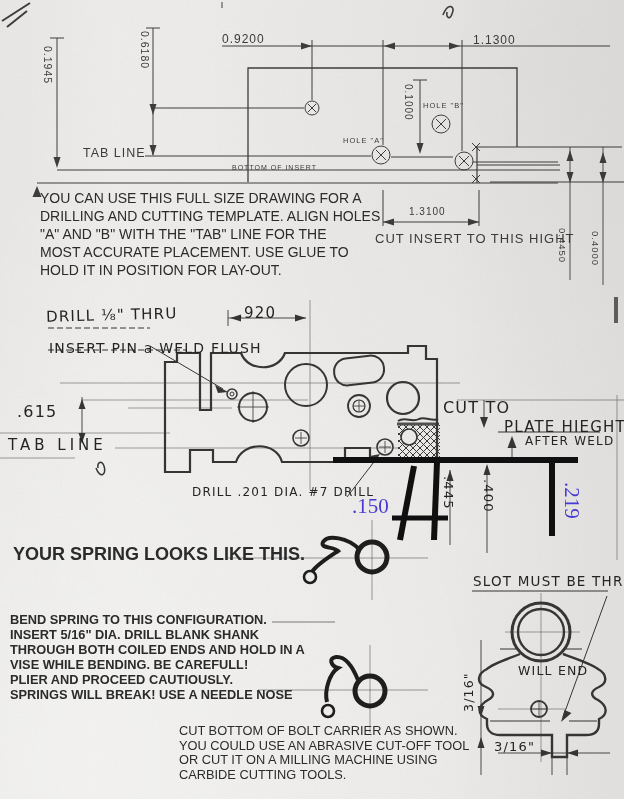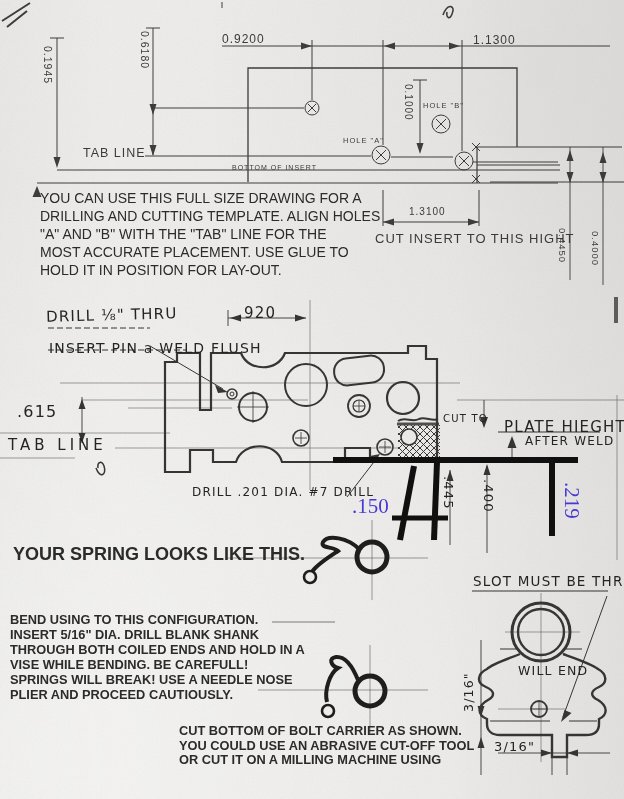--- a/index.html
+++ b/index.html
@@ -236,44 +236,45 @@
   <div class="line">MOST ACCURATE PLACEMENT.  USE GLUE TO</div>
   <div class="line">HOLD IT IN POSITION  FOR LAY-OUT.</div>
 </div>
 
 <div class="abs hw" style="left:46px;top:306px;font-size:15px;transform:rotate(-1.5deg)">DRILL ⅛" THRU</div>
 <div class="abs hw" style="left:49px;top:340px;font-size:14px">INSERT PIN a WELD FLUSH</div>
 <div class="abs hw" style="left:238px;top:304px;font-size:15px">.920</div>
 <div class="abs hw" style="left:17px;top:402px;font-size:16px">.615</div>
 <div class="abs hw" style="left:8px;top:436px;font-size:15px;letter-spacing:4px">TAB LINE</div>
 <div class="abs hw" style="left:192px;top:485px;font-size:12px">DRILL .201 DIA. #7 DRILL</div>
-<div class="abs hw" style="left:443px;top:413px;font-size:10px">CUT TO</div>
+<div class="abs hw" style="left:443px;top:398px;font-size:16px">CUT TO</div>
 <div class="abs hw" style="left:504px;top:418px;font-size:15px">PLATE HIEGHT</div>
 <div class="abs hw" style="left:525px;top:434px;font-size:12px">AFTER WELD</div>
 <div class="abs hw rot90" style="left:456px;top:476px;font-size:13px">.445</div>
 <div class="abs hw rot90" style="left:496px;top:479px;font-size:13px">.400</div>
 
 <div class="abs blue" style="left:352px;top:494px;font-size:21px">.150</div>
 <div class="abs blue rot90" style="left:584px;top:482px;font-size:21px">.219</div>
 
 <div class="abs print" style="left:13px;top:544px;font-size:18px;font-weight:700">YOUR SPRING LOOKS LIKE THIS.</div>
 
 <div class="abs print" style="left:10px;top:612px;font-size:12.8px;font-weight:700">
-  <div style="line-height:15px">BEND USING TO THIS CONFIGURATION.</div>
+  <div style="line-height:15px">BEND SPRING TO THIS CONFIGURATION.</div>
   <div style="line-height:15px">INSERT 5/16" DIA. DRILL BLANK SHANK</div>
   <div style="line-height:15px">THROUGH BOTH COILED ENDS AND HOLD IN A</div>
   <div style="line-height:15px">VISE  WHILE BENDING.  BE CAREFULL!</div>
+  <div style="line-height:15px">PLIER AND PROCEED CAUTIOUSLY.</div>
   <div style="line-height:15px">SPRINGS WILL BREAK!  USE A NEEDLE NOSE</div>
-  <div style="line-height:15px">PLIER AND PROCEED CAUTIOUSLY.</div>
 </div>
 
 <div class="abs hw" style="left:473px;top:573px;font-size:13.5px">SLOT MUST BE THRU!</div>
 <div class="abs hw" style="left:518px;top:663px;font-size:12.5px">WILL END</div>
 <div class="abs hw rotm90" style="left:461px;top:712px;font-size:12.5px">3/16"</div>
 <div class="abs hw" style="left:494px;top:739px;font-size:13px">3/16"</div>
 
-<div class="abs print" style="left:179px;top:724px;font-size:12.8px;font-weight:700">
+<div class="abs print" style="left:179px;top:724px;font-size:12.8px;font-weight:400">
   <div style="line-height:14.5px">CUT BOTTOM OF BOLT CARRIER AS SHOWN.</div>
   <div style="line-height:14.5px">YOU COULD USE AN ABRASIVE CUT-OFF TOOL</div>
   <div style="line-height:14.5px">OR CUT IT ON A MILLING MACHINE USING</div>
+  <div style="line-height:14.5px">CARBIDE CUTTING TOOLS.</div>
 </div>
 
 </div>
 
 </body></html>

